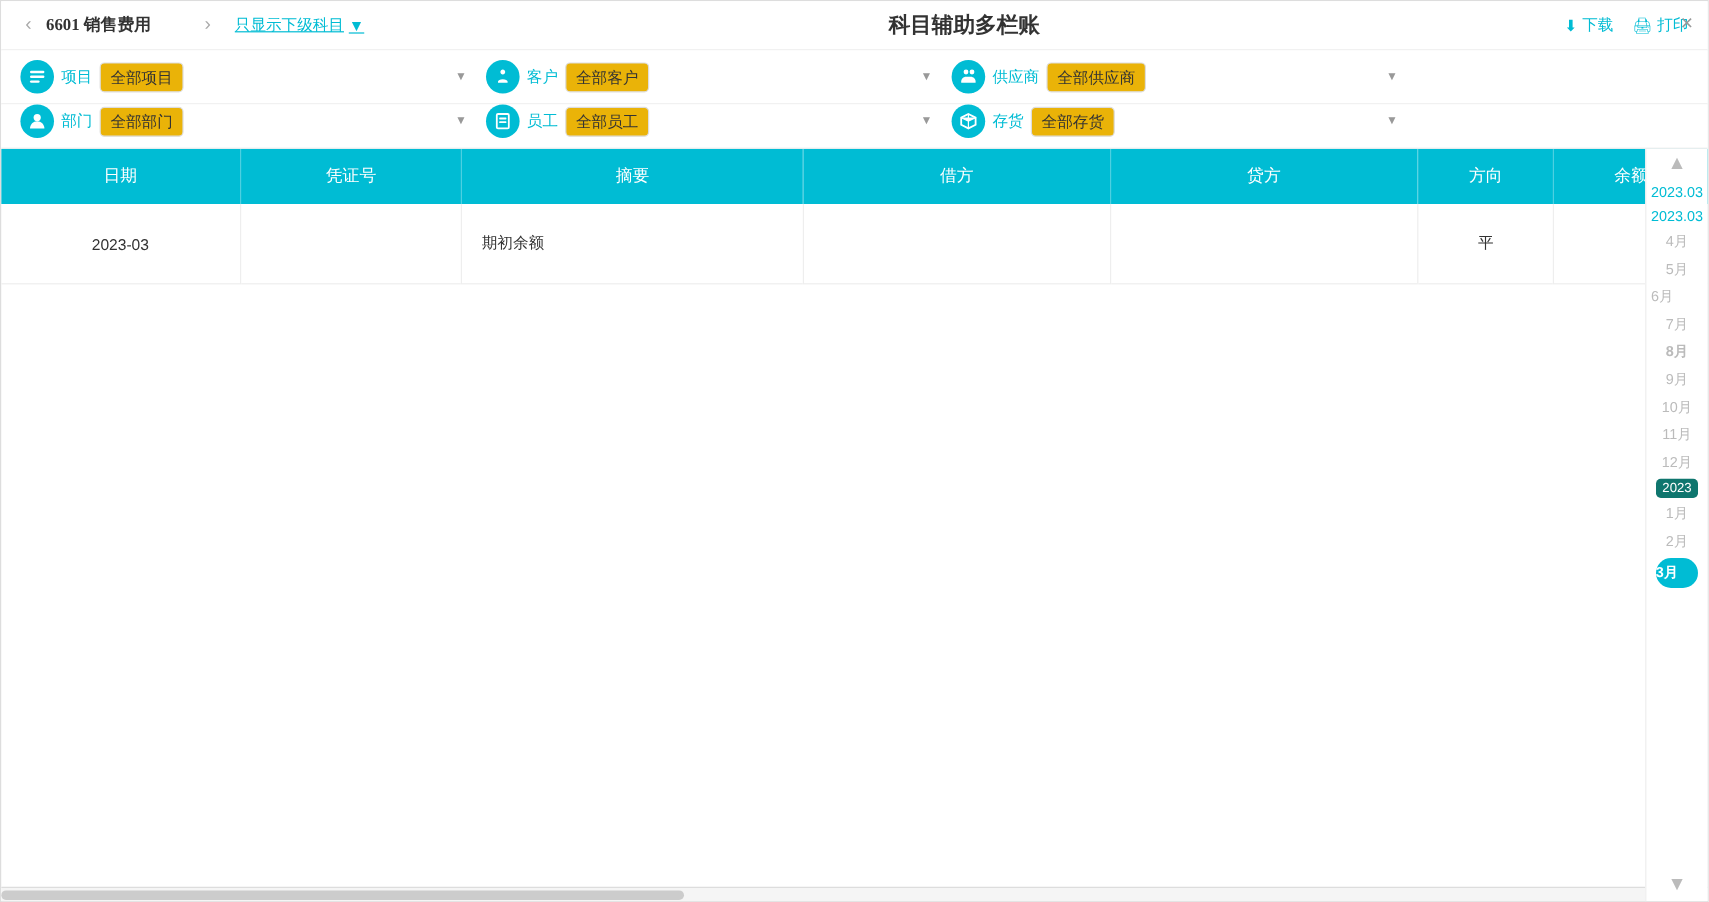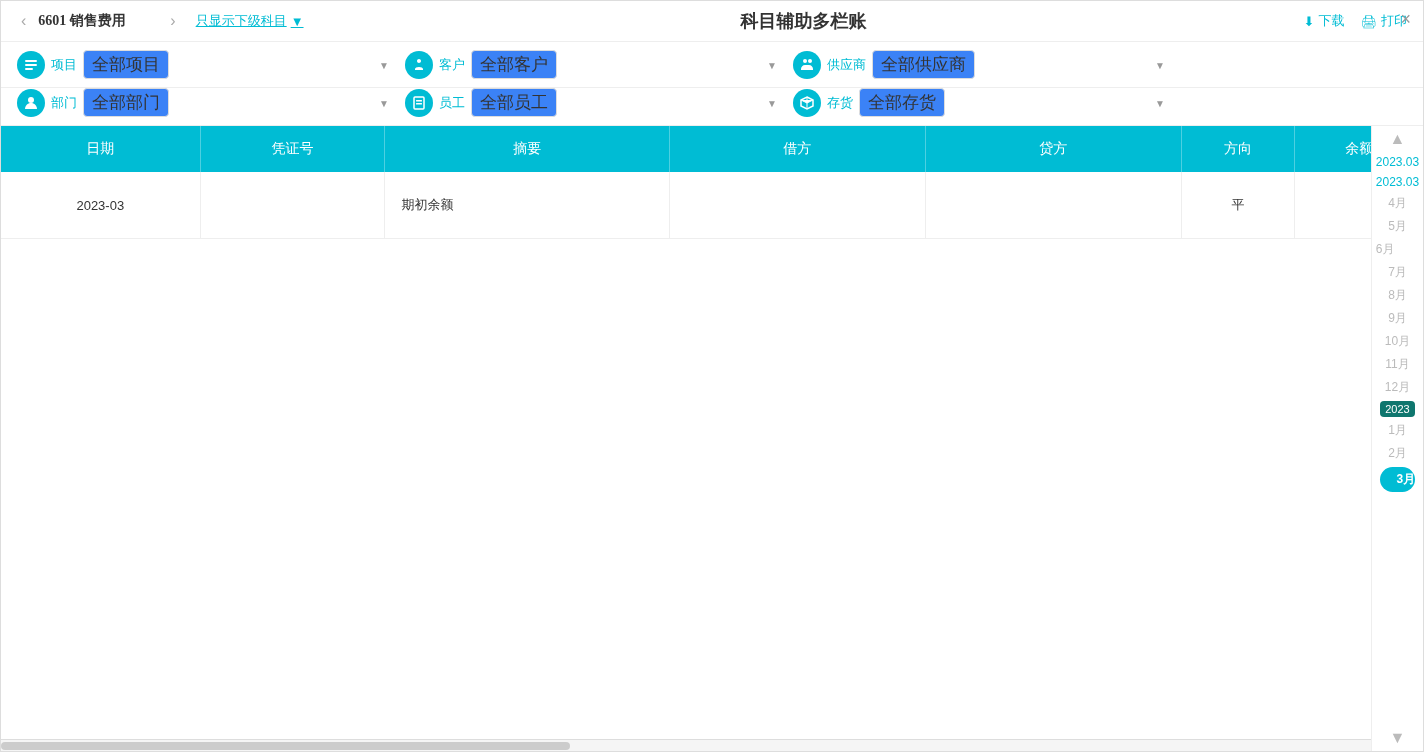--- a/index.html
+++ b/index.html
@@ -127,23 +127,23 @@
       color: #00bcd4;
       font-size: 13px;
       white-space: nowrap;
       flex-shrink: 0;
     }
     .filter-select {
       flex: 1;
       border: 1px solid #ddd;
       border-radius: 4px;
       padding: 4px 8px;
-      font-size: 17px;
+      font-size: 13px;
       color: #333;
-      background: #3b82f6;
+      background: #eab308;
       cursor: pointer;
       appearance: none;
       -webkit-appearance: none;
     }
     .select-wrapper {
       flex: 1;
       position: relative;
     }
     .select-wrapper::after {
       content: '▼';
@@ -398,28 +398,28 @@
       <div class="timeline-nav">
         <span class="timeline-nav-icon">▲</span>
       </div>
       <div id="timeline-items">
           <div style="color: rgb(0, 188, 212); text-align: center; padding: 3px 0px; font-size: 12px; cursor: pointer;">2023.03</div>
           <div style="color: rgb(0, 188, 212); text-align: center; padding: 3px 0px; font-size: 12px; cursor: pointer;">2023.03</div>
           <div style="color: rgb(187, 187, 187); text-align: center; padding: 3px 0px; font-size: 12px; cursor: pointer;">4月</div>
           <div style="color: rgb(187, 187, 187); text-align: center; padding: 3px 0px; font-size: 12px; cursor: pointer;">5月</div>
           <div style="color: rgb(187, 187, 187); text-align: left; padding: 3px 0px; font-size: 12px; cursor: pointer;">6月</div>
           <div style="color: rgb(187, 187, 187); text-align: center; padding: 3px 0px; font-size: 12px; cursor: pointer;">7月</div>
-          <div style="color: rgb(187, 187, 187); text-align: center; padding: 3px 0px; font-size: 12px; cursor: pointer;">8月</div>
+          <div style="color: rgb(187, 187, 187); text-align: center; padding: 3px 0px; font-size: 12px; cursor: pointer; font-weight: bold;">8月</div>
           <div style="color: rgb(187, 187, 187); text-align: center; padding: 3px 0px; font-size: 12px; cursor: pointer;">9月</div>
           <div style="color: rgb(187, 187, 187); text-align: center; padding: 3px 0px; font-size: 12px; cursor: pointer;">10月</div>
           <div style="color: rgb(187, 187, 187); text-align: center; padding: 3px 0px; font-size: 12px; cursor: pointer;">11月</div>
           <div style="color: rgb(187, 187, 187); text-align: center; padding: 3px 0px; font-size: 12px; cursor: pointer;">12月</div>
           <div style="background: #0f766e; color: white; border-radius: 4px; margin: 2px 4px; text-align: center; padding: 2px 0px; font-size: 11px; cursor: pointer;">2023</div>
           <div style="color: rgb(187, 187, 187); text-align: center; padding: 3px 0px; font-size: 12px; cursor: pointer;">1月</div>
           <div style="color: rgb(187, 187, 187); text-align: center; padding: 3px 0px; font-size: 12px; cursor: pointer;">2月</div>
-          <div style="background: rgb(0, 188, 212); color: white; border-radius: 20px; margin: 2px 4px; text-align: right; padding: 4px 0px; font-size: 12px; cursor: pointer; font-weight: bold;">3月</div>
+          <div style="background: rgb(0, 188, 212); color: white; border-radius: 20px; margin: 2px 4px; text-align: left; padding: 4px 0px; font-size: 12px; cursor: pointer; font-weight: bold;">3月</div>
         </div>
       <div class="timeline-nav" style="margin-top:auto;">
         <span class="timeline-nav-icon">▼</span>
       </div>
     </div>
   </div>
 </div>
 
 </body></html>

